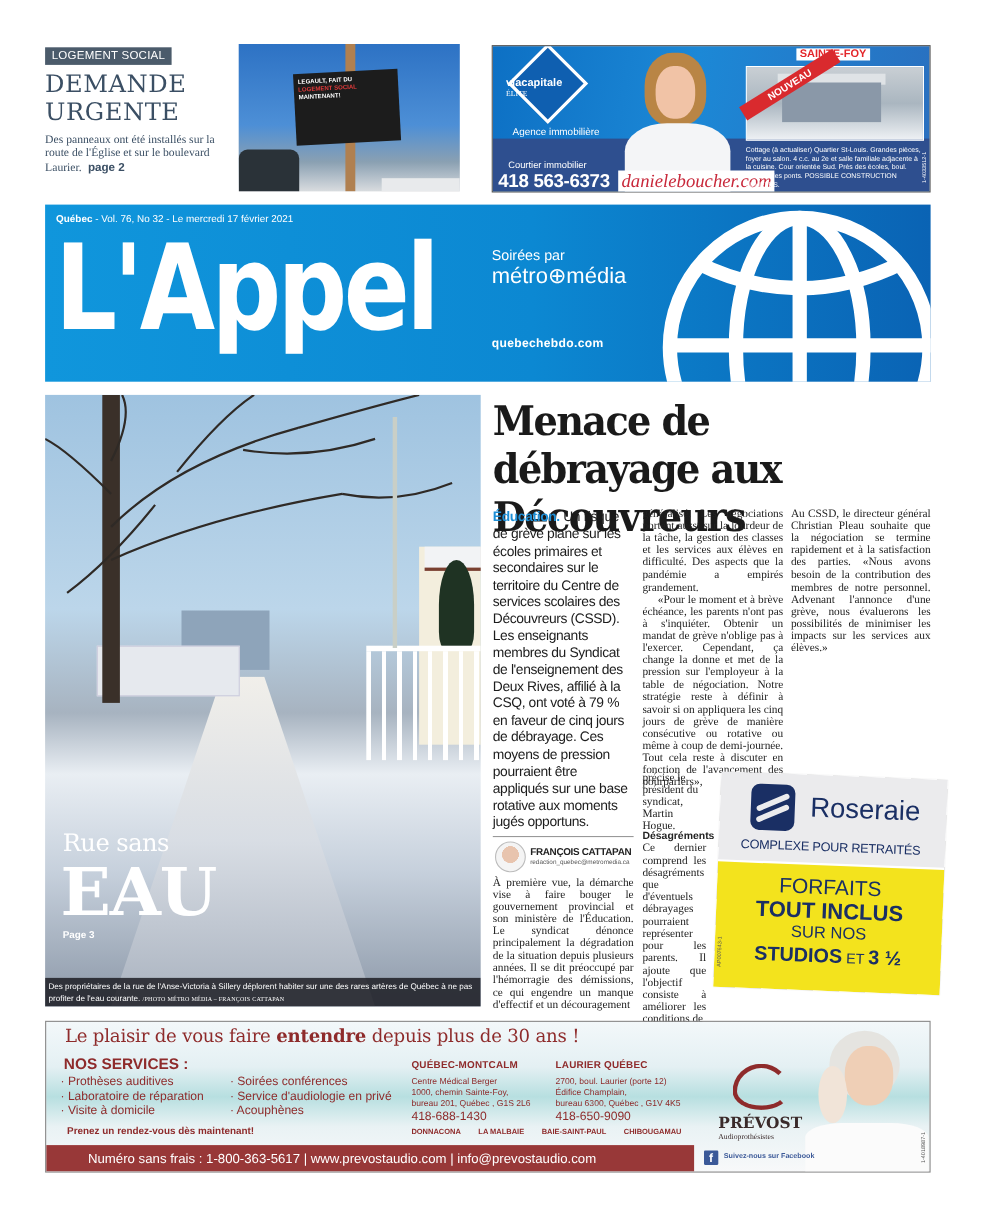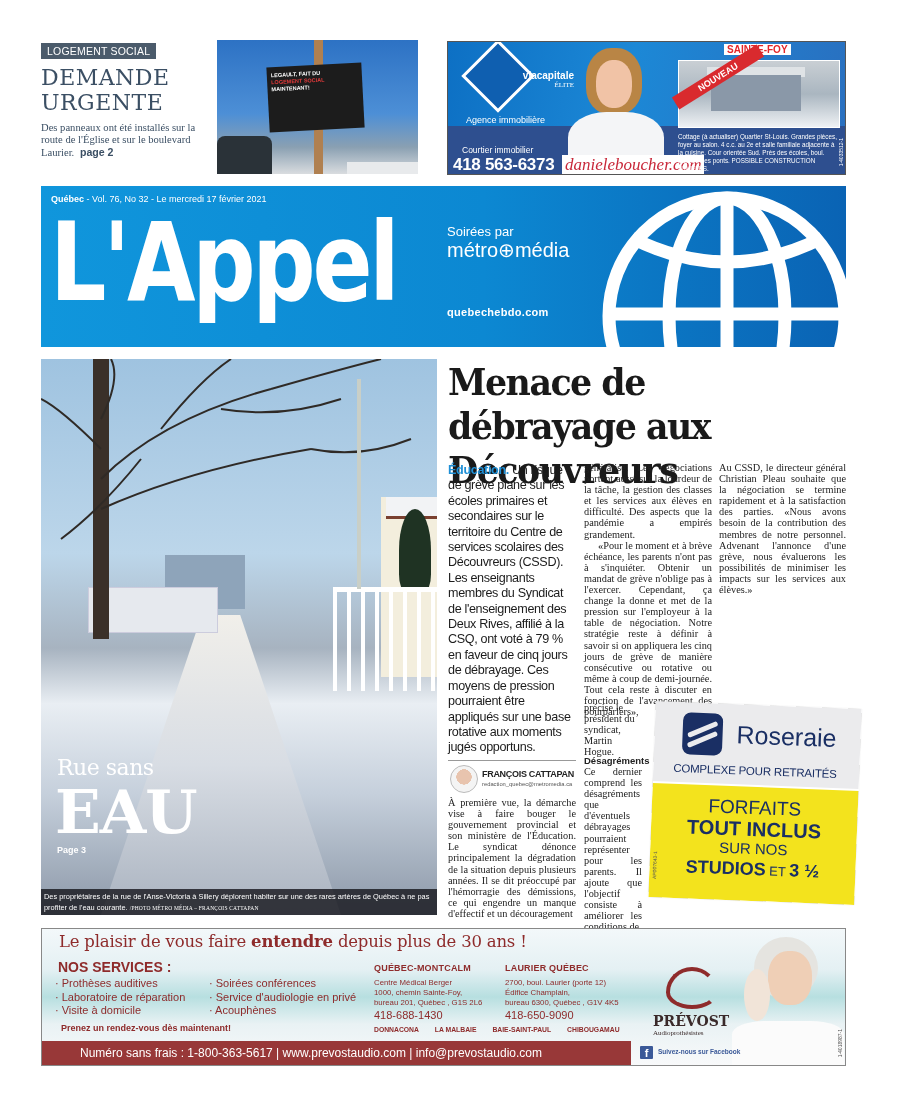--- a/index.html
+++ b/index.html
@@ -18,21 +18,21 @@
   .teaser-photo .sign { position: absolute; left: 51px; top: 25px; width: 95px; height: 65px; background: #1c1c1c; transform: rotate(-3deg); padding: 5px 4px; }
   .teaser-photo .sign span { display: block; color: #fff; font-size: 5.5px; font-weight: bold; line-height: 7px; }
   .teaser-photo .sign span.red { color: #e23a3a; }
   .teaser-photo .shelter { position: absolute; left: 0; top: 96px; width: 55px; height: 38px; background: #2a3238; border-radius: 8px 8px 0 0; }
   .teaser-photo .snow { position: absolute; left: 130px; bottom: 0; width: 71px; height: 12px; background: #e8eaec; }
 
   
   .re-ad { position: absolute; left: 447px; top: 41px; width: 399px; height: 134px; border: 1px solid #555; background: linear-gradient(100deg, #0d70c4 0%, #1c88d6 45%, #2a6fbf 100%); overflow: hidden; }
   .re-ad .bottom-band { position: absolute; left: 0; right: 0; bottom: 0; height: 48px; background: #2e4f8f; }
   .re-ad .logo { position: absolute; left: 24px; top: 8px; width: 52px; height: 52px; background: #0f5fb0; border: 3px solid #fff; transform: rotate(45deg); }
-  .re-ad .logo-text { position: absolute; left: 12px; top: 28px; width: 66px; text-align: right; color: #fff; font-size: 10px; font-weight: bold; margin-left: 48px; }
+  .re-ad .logo-text { position: absolute; left: 12px; top: 28px; width: 66px; text-align: left; color: #fff; font-size: 10px; font-weight: bold; }
   .re-ad .logo-text small { display: block; font-size: 7px; font-family: "Liberation Serif", serif; font-weight: normal; }
   .re-ad .agency { position: absolute; left: 18px; top: 73px; color: #fff; font-size: 9px; }
   .re-ad .broker { position: absolute; left: 14px; top: 103px; color: #fff; font-size: 8.5px; }
   .re-ad .phone { position: absolute; left: 5px; top: 113px; color: #fff; font-size: 17px; font-weight: bold; letter-spacing: -0.3px; }
   .re-ad .person { position: absolute; left: 112px; top: 2px; width: 110px; height: 132px; }
   .re-ad .person .hair { position: absolute; left: 26px; top: 4px; width: 56px; height: 66px; background: #b98545; border-radius: 45% 45% 40% 40%; }
   .re-ad .person .face { position: absolute; left: 36px; top: 16px; width: 36px; height: 48px; background: #f1c3a6; border-radius: 45%; }
   .re-ad .person .shirt { position: absolute; left: 8px; top: 68px; width: 96px; height: 64px; background: #f4f5f7; border-radius: 40% 40% 0 0; }
   .re-ad .site { position: absolute; left: 114px; top: 113px; color: #c8283a; font-family: "Liberation Serif", serif; font-style: italic; font-size: 17px; background: #fff; padding: 0 3px; }
   .re-ad .city { position: absolute; left: 276px; top: 2px; color: #e3262a; font-size: 10px; font-weight: bold; text-shadow: 0 0 2px #fff; background: #fff; padding: 0 3px; }

